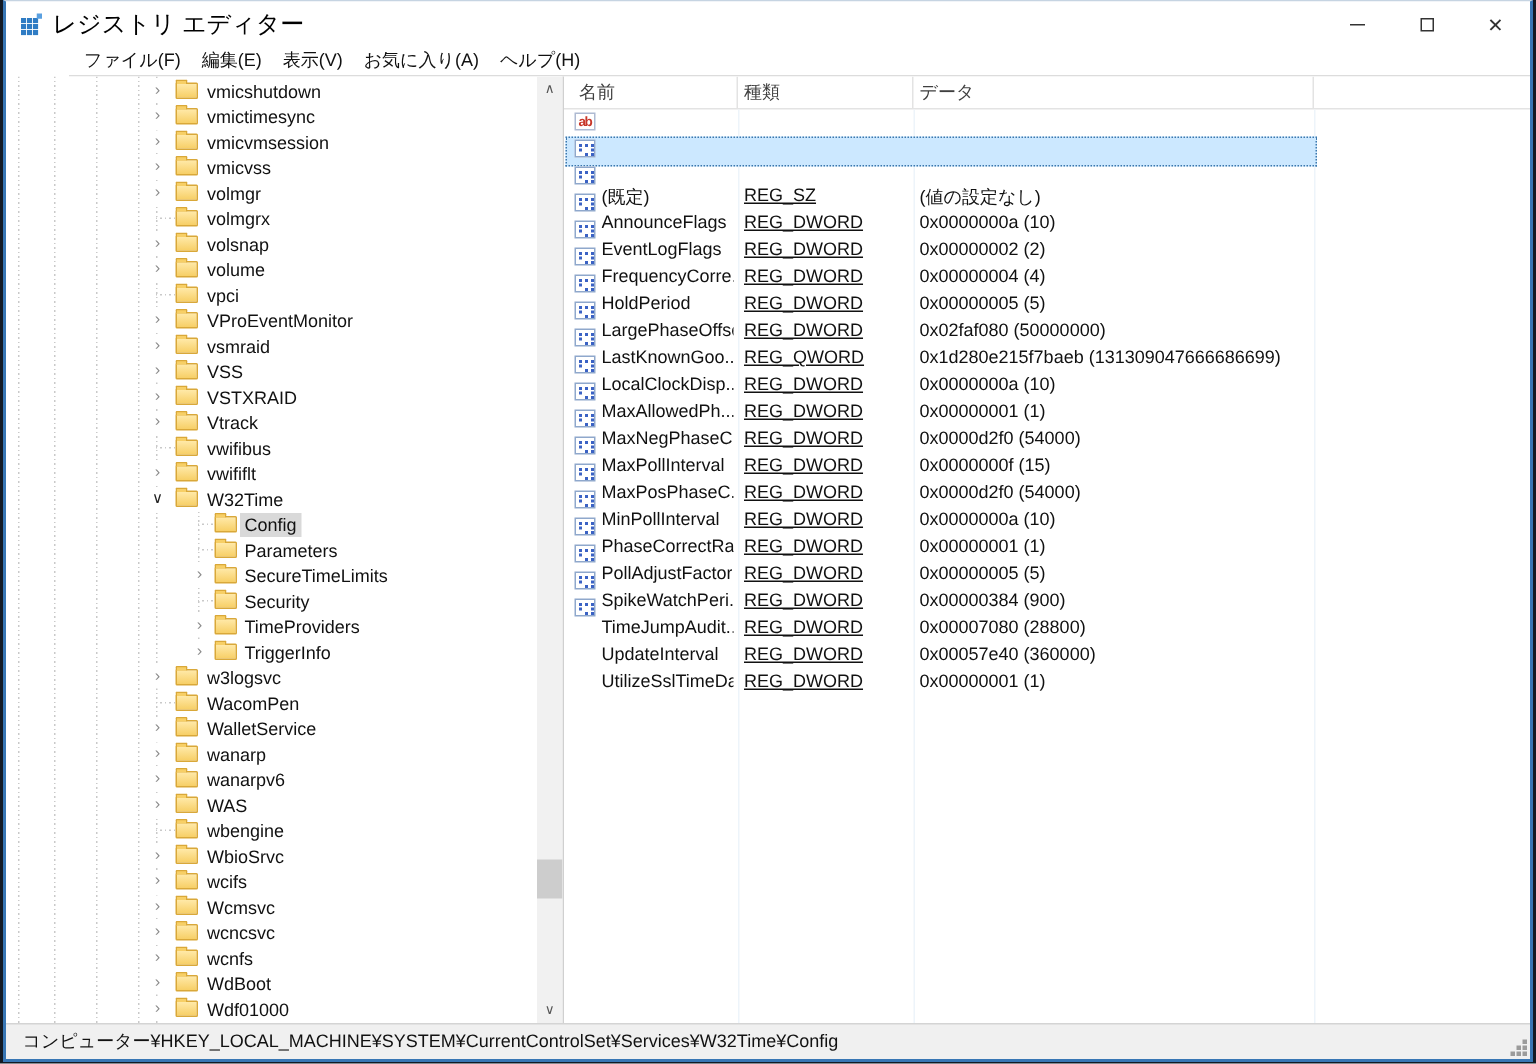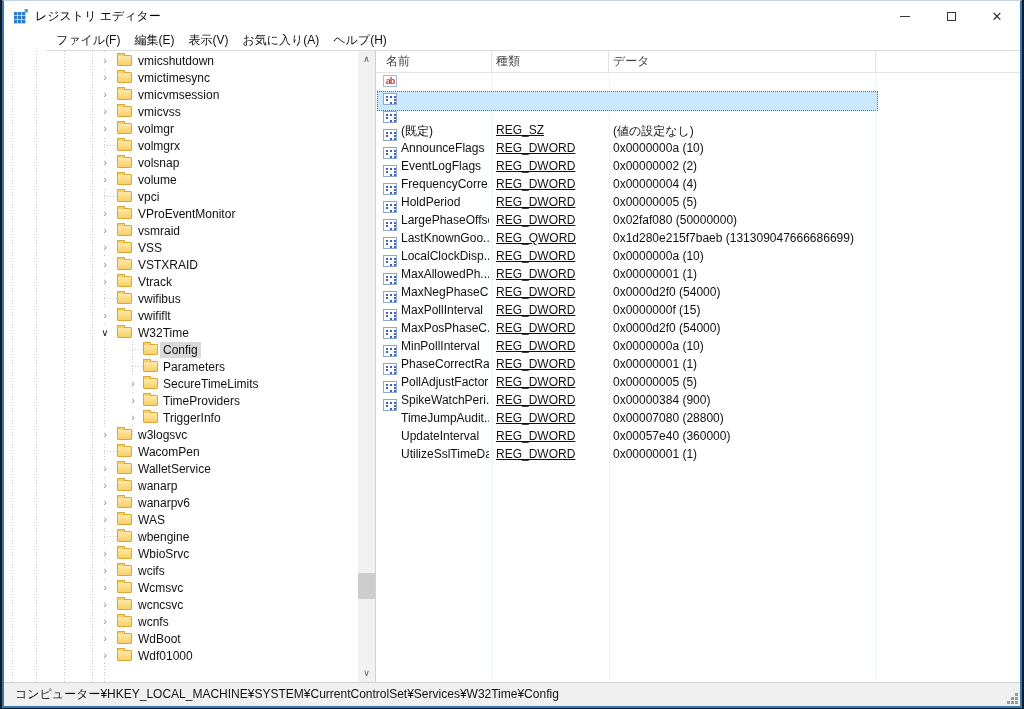--- a/index.html
+++ b/index.html
@@ -6,21 +6,21 @@
   html,body { width:1024px; height:709px; overflow:hidden; }
   body { background:#131a24; font-family:"Liberation Sans","DejaVu Sans",sans-serif; font-size:12px; color:#111; }
 
   .window { position:absolute; left:2px; top:0; width:1020px; height:708px;
             border:2px solid var(--window_border); border-top:1px solid #c6d4e2;
             background:#fff; display:flex; flex-direction:column; }
 
   
   .titlebar { height:30px; background:#fff; display:flex; align-items:center; flex:0 0 auto; }
   .app-icon { width:16px; height:16px; margin:0 6px 0 9px; flex:0 0 auto; }
-  .title-text { font-size:12px; color:#000; }
+  .title-text { font-size:16px; color:#000; }
   .win-controls { margin-left:auto; display:flex; height:100%; }
   .win-btn { width:46px; height:100%; display:flex; align-items:center; justify-content:center; color:#333; }
   .glyph-min { display:block; width:10px; border-top:1px solid #333; }
   .glyph-max { display:block; width:9px; height:9px; border:1px solid #333; }
   .glyph-close { font-size:13px; line-height:1; color:#333; }
 
   
   .menubar { height:20px; background:#fff; border-bottom:1px solid #dcdcdc; display:flex; align-items:center; padding-left:3px; flex:0 0 auto;margin-left:42px; }
   .menu-item { padding:2px 7px; color:#111; }
 
@@ -233,20 +233,25 @@
             <span class="stub"></span>
             <span class="folder"></span>
             <span class="tree-label">Parameters</span>
           </div>
           <div class="tree-row lvl1">
             <span class="chev">›</span>
             <span class="folder"></span>
             <span class="tree-label">SecureTimeLimits</span>
           </div>
           <div class="tree-row lvl1">
+            <span class="stub"></span>
+            <span class="folder"></span>
+            <span class="tree-label">Security</span>
+          </div>
+          <div class="tree-row lvl1">
             <span class="chev">›</span>
             <span class="folder"></span>
             <span class="tree-label">TimeProviders</span>
           </div>
           <div class="tree-row lvl1">
             <span class="chev">›</span>
             <span class="folder"></span>
             <span class="tree-label">TriggerInfo</span>
           </div>
           <div class="tree-row lvl0">

